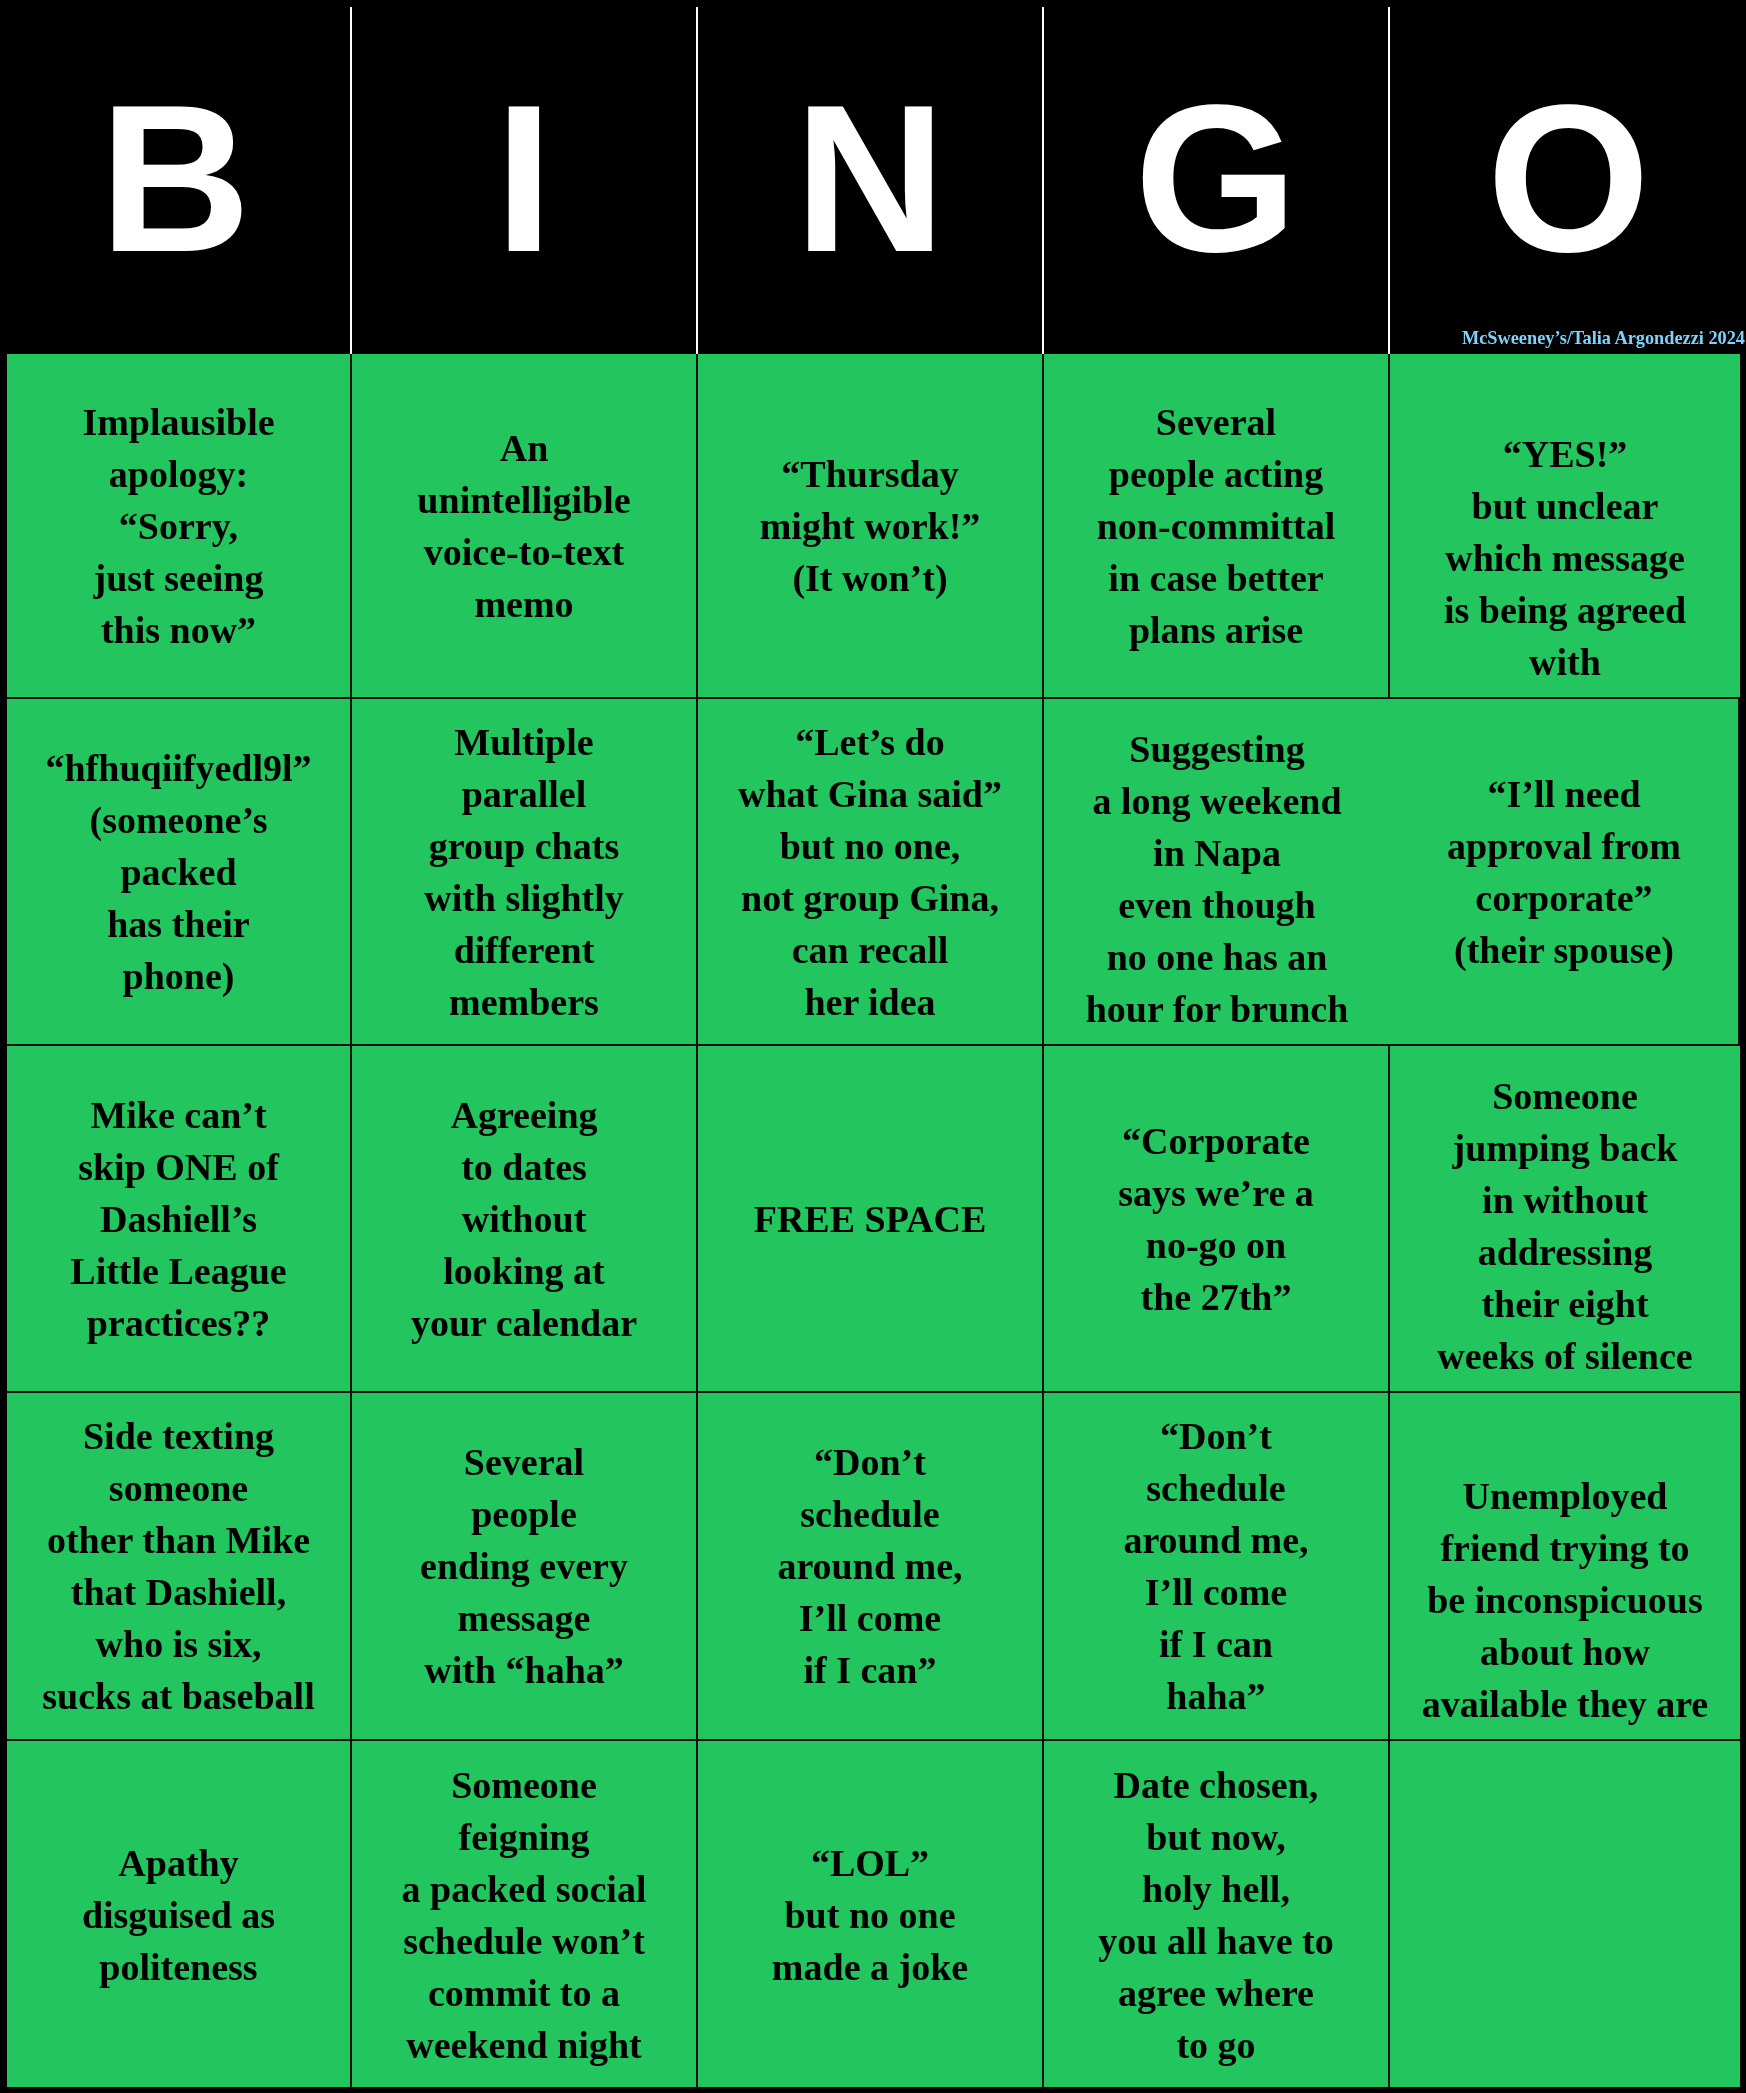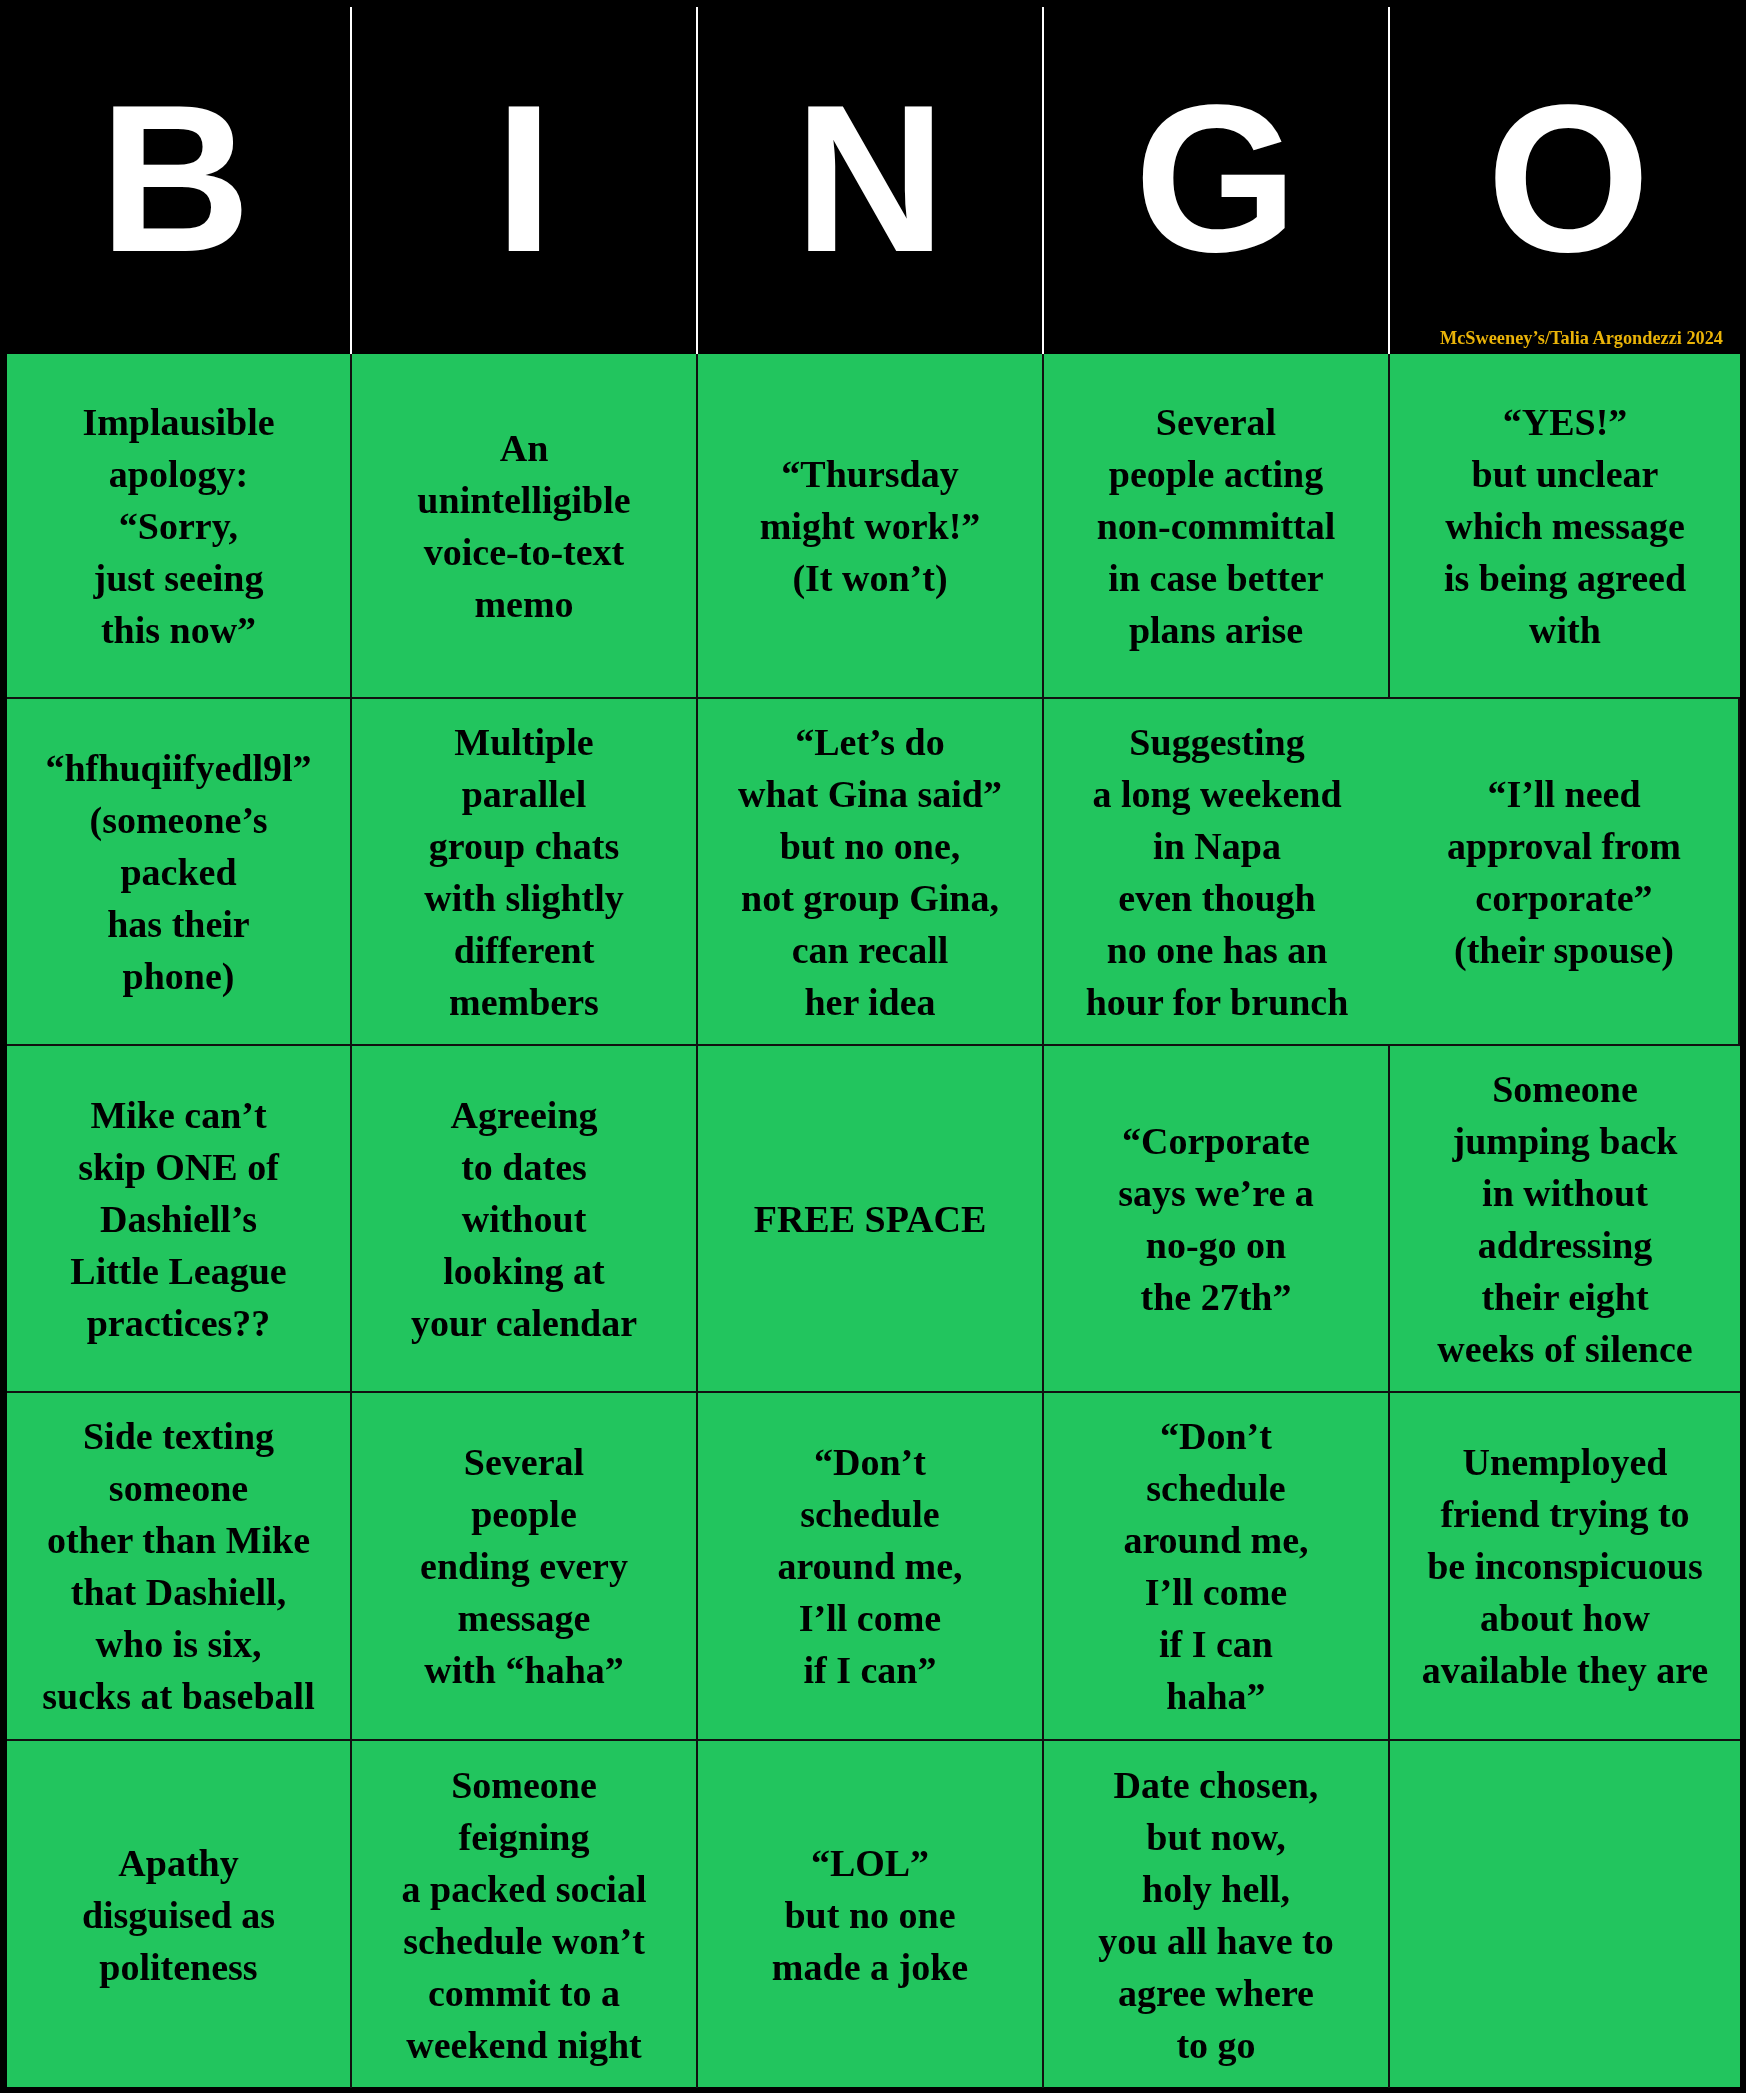--- a/index.html
+++ b/index.html
@@ -5,30 +5,30 @@
   html, body { margin:0; padding:0; background:#000; }
   body { width:1747px; height:2094px; position:relative; overflow:hidden; }
   .board { position:absolute; left:0; top:0; width:1747px; height:2094px; background:#000; }
   .header { position:absolute; left:0; top:0; width:1747px; height:354px; display:grid;
     grid-template-columns: 352px 346px 346px 346px 357px; background:#000; }
   .hcell { position:relative; display:flex; align-items:center; justify-content:center;
     border-right:2.6px solid #fff; box-sizing:border-box; margin-top:7px; }
   .hcell:last-child { border-right:none; }
   .hletter { color:#fff; font-family:"Liberation Sans", sans-serif; font-weight:bold;
     font-size:210px; line-height:1; margin-top:-3.5px; }
-  .credit { position:absolute; right:24px; bottom:5.2px; color:#eab308;
+  .credit { position:absolute; right:2px; bottom:5.2px; color:#7dd3fc;
     font-family:"Liberation Serif", serif; font-weight:bold; font-size:18.3px; white-space:nowrap; }
   .grid { position:absolute; left:7px; top:354px; width:1733px; height:1733px; background:#22c55e;
     display:grid; grid-template-columns: 345px 346px 346px 346px 350px;
     grid-template-rows: 345px 347px 347px 348px 347px; }
   .cell { border-right:2.6px solid #111; border-bottom:2.6px solid #111; box-sizing:border-box;
     display:flex; align-items:center; justify-content:center; text-align:center;
     padding:8.7px 12.2px; font-family:"Liberation Serif", serif; font-weight:bold;
     font-size:38px; line-height:52px; color:#000; white-space:pre-line; }
-  .cell.last-col { border-right:none; }
+  .cell.last-col { border-right:none;align-items:flex-end; }
   .cell.last-row { border-bottom:none; }
   .cell-inner { display:block; }
   .free-title { display:block; text-underline-offset:7px; text-decoration-thickness:2.6px; }
 </style>
 </head>
 <body>
 
 <div class="board">
   <div class="header">
     <div class="hcell">

